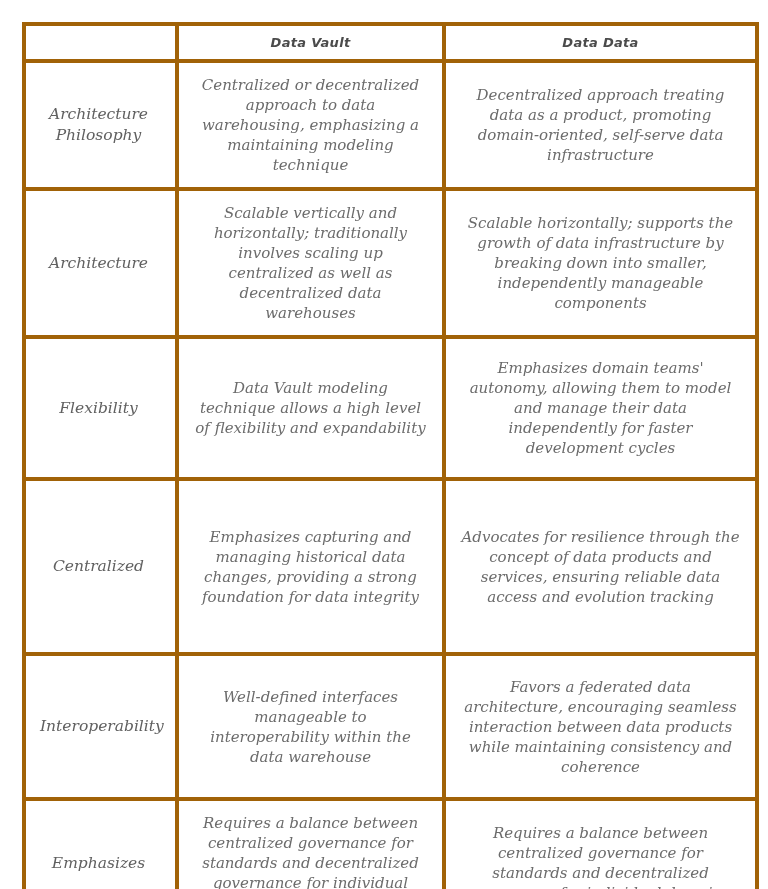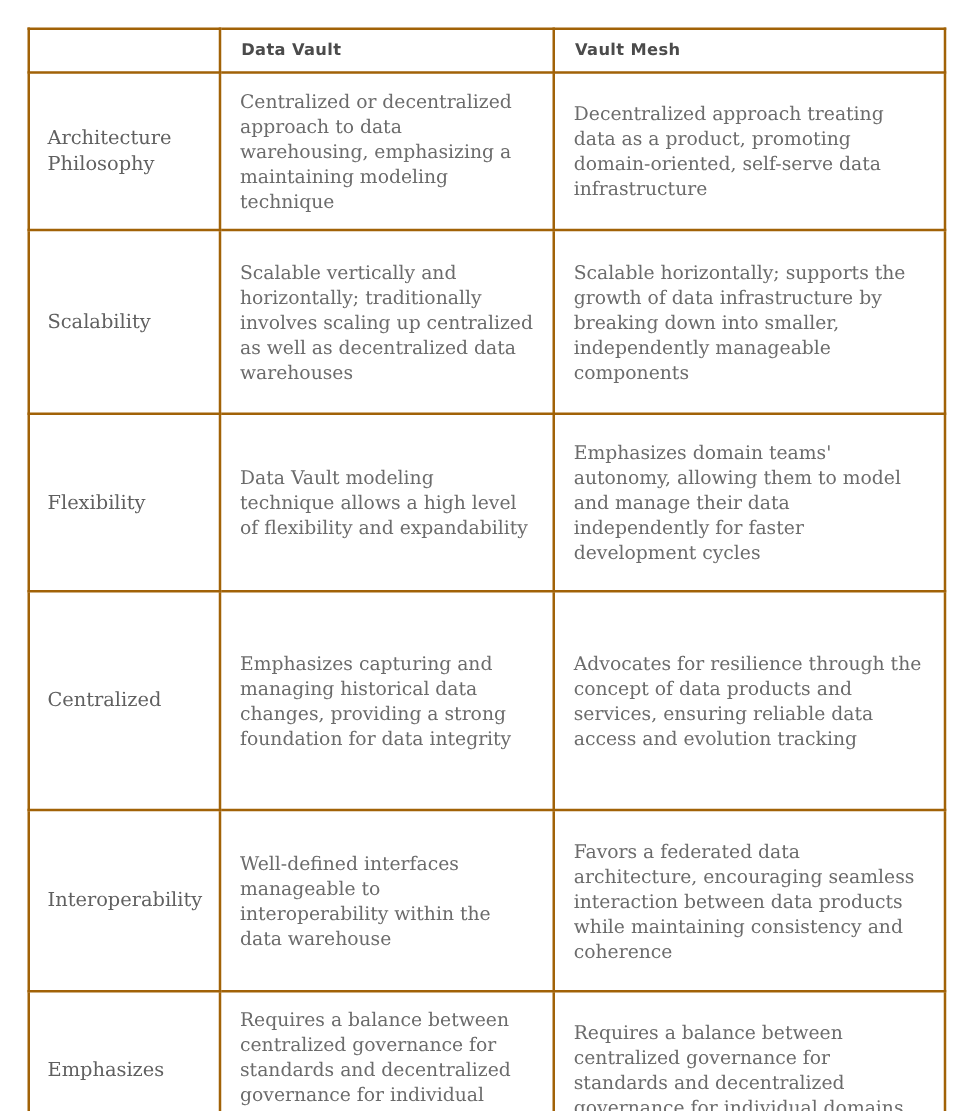--- a/index.html
+++ b/index.html
@@ -24,24 +24,25 @@
     table-layout: fixed;
     width: 733px;
     background: #ffffff;
   }
   table.comparison col.c-label { width: 153px; }
   table.comparison col.c-vault { width: 267px; }
   table.comparison col.c-mesh  { width: 313px; }
 
   table.comparison th,
   table.comparison td {
-    border: 2px solid #a16207;
+    border: 4px solid #a16207;
     vertical-align: middle;
-    text-align: left;
+    text-align: center;
     box-sizing: border-box;
+    font-style: italic;
   }
 
   
   table.comparison thead th {
     font-family: "DejaVu Sans", "Liberation Sans", sans-serif;
     font-weight: 700;
     font-size: 13px;
     letter-spacing: 0.3px;
     color: #4b4b4b;
     padding: 9px 16px;
@@ -81,31 +82,31 @@
   <table class="comparison">
     <colgroup>
       <col class="c-label">
       <col class="c-vault">
       <col class="c-mesh">
     </colgroup>
     <thead>
       <tr>
         <th></th>
         <th>Data Vault</th>
-        <th>Vault Mesh</th>
+        <th>Data Data</th>
       </tr>
     </thead>
     <tbody>
       <tr class="r-arch">
         <th class="row-label">Architecture Philosophy</th>
         <td>Centralized or decentralized approach to data warehousing, emphasizing a maintaining modeling technique</td>
         <td>Decentralized approach treating data as a product, promoting domain-oriented, self-serve data infrastructure</td>
       </tr>
       <tr class="r-scal">
-        <th class="row-label">Scalability</th>
+        <th class="row-label">Architecture</th>
         <td>Scalable vertically and horizontally; traditionally involves scaling up centralized as well as decentralized data warehouses</td>
         <td>Scalable horizontally; supports the growth of data infrastructure by breaking down into smaller, independently manageable components</td>
       </tr>
       <tr class="r-flex">
         <th class="row-label">Flexibility</th>
         <td>Data Vault modeling technique allows a high level of flexibility and expandability</td>
         <td>Emphasizes domain teams' autonomy, allowing them to model and manage their data independently for faster development cycles</td>
       </tr>
       <tr class="r-resi">
         <th class="row-label">Centralized</th>

